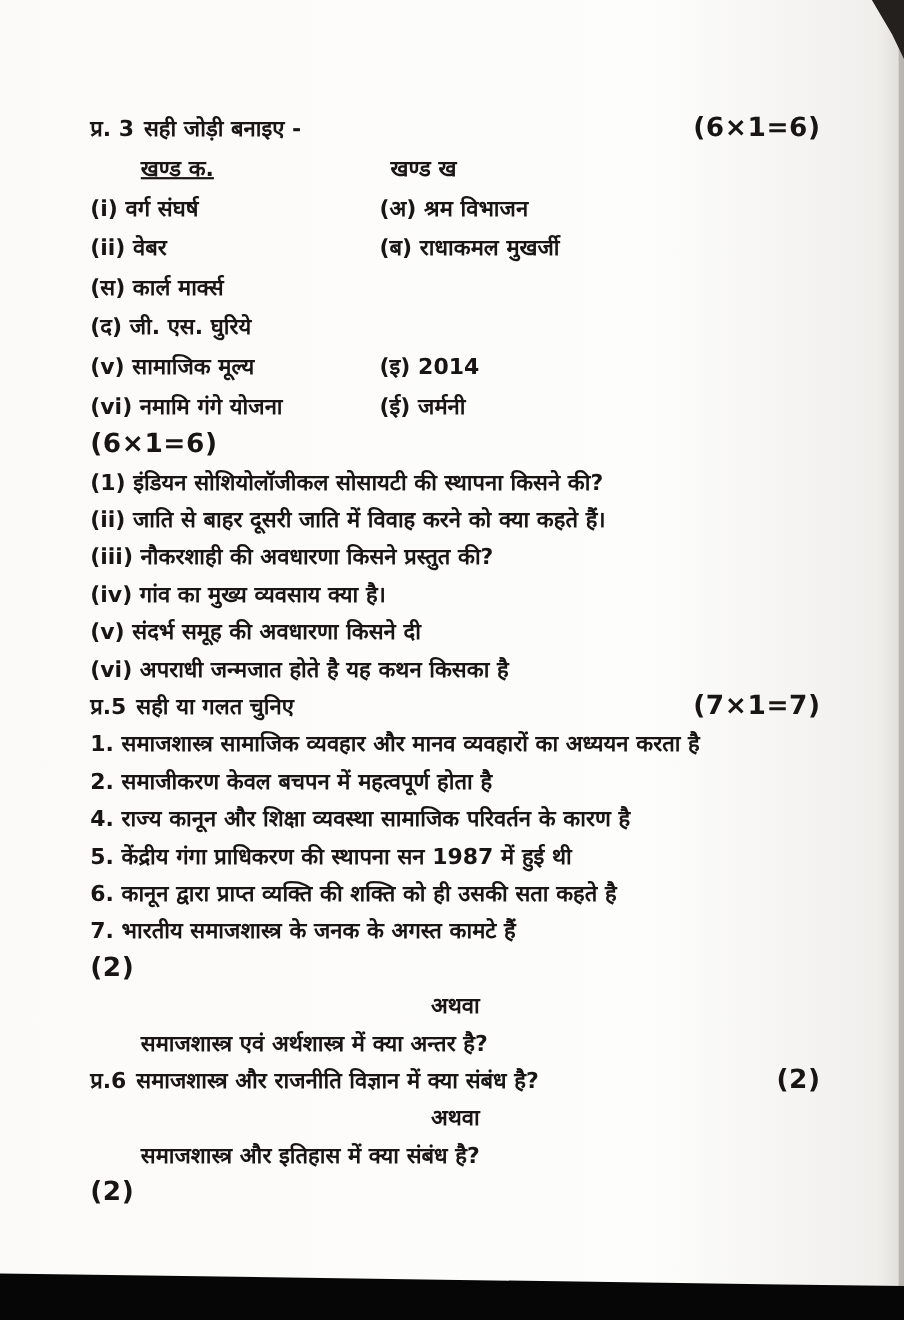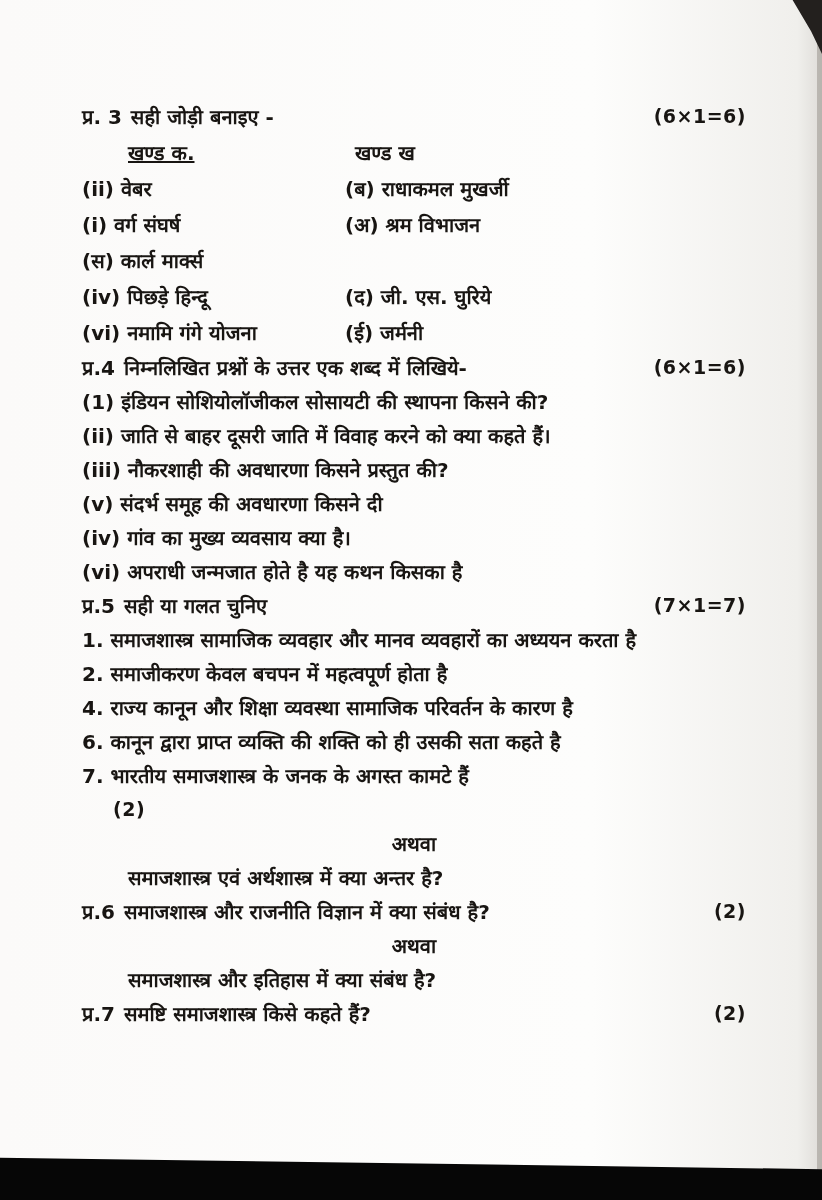--- a/index.html
+++ b/index.html
@@ -11,21 +11,21 @@
   .page{
     position:relative;width:822px;height:1200px;
     background:linear-gradient(90deg,#fbfaf9 0%,#fdfdfc 72%,#f0efec 97%,#dedcd8 100%);
     color:#181512;font-weight:700;
   }
   .content{position:absolute;top:98px;left:82px;right:76px;}
   .line{display:flex;align-items:center;height:34px;font-size:20px;white-space:nowrap;}
   .sec3 .line{height:36px;}
   .spread{justify-content:space-between;align-items:center;}
   .label{margin-right:9px;}
-  .marks{font-size:19px;letter-spacing:.5px;margin-left:31px;}
+  .marks{font-size:24px;letter-spacing:.5px;}
   .colA{width:263px;padding-left:46px;box-sizing:border-box;text-decoration:underline;}
   .colB{padding-left:10px;}
   .mleft{width:263px;flex:0 0 263px;}
   .center{justify-content:center;}
   .indent{padding-left:46px;}
   
   .bottom-bar{
     position:absolute;left:0;bottom:0;width:822px;height:44px;background:#060606;
     clip-path:polygon(0 4%,100% 30%,100% 100%,0 100%);
   }
@@ -47,61 +47,64 @@
     <div class="sec3">
       <div class="line spread">
         <span><span class="label">प्र. 3</span><span>सही जोड़ी बनाइए -</span></span>
         <span class="marks">(6×1=6)</span>
       </div>
       <div class="line">
         <span class="colA">खण्ड क.</span>
         <span class="colB">खण्ड ख</span>
       </div>
       <div class="line">
+        <span class="mleft">(i) वर्ग संघर्ष</span>
+        <span>(अ) श्रम विभाजन</span>
+      </div>
+      <div class="line">
         <span class="mleft">(ii) वेबर</span>
         <span>(ब) राधाकमल मुखर्जी</span>
-      </div>
-      <div class="line">
-        <span class="mleft">(i) वर्ग संघर्ष</span>
-        <span>(अ) श्रम विभाजन</span>
       </div>
       <div class="line">
         <span>(स) कार्ल मार्क्स</span>
       </div>
       <div class="line">
-        <span class="mleft">(iv) पिछड़े हिन्दू</span>
         <span>(द) जी. एस. घुरिये</span>
+      </div>
+      <div class="line">
+        <span class="mleft">(v) सामाजिक मूल्य</span>
+        <span>(इ) 2014</span>
       </div>
       <div class="line">
         <span class="mleft">(vi) नमामि गंगे योजना</span>
         <span>(ई) जर्मनी</span>
       </div>
     </div>
 
     <div>
       <div class="line spread">
-        <span><span class="label">प्र.4</span><span>निम्नलिखित प्रश्नों के उत्तर एक शब्द में लिखिये-</span></span>
         <span class="marks">(6×1=6)</span>
       </div>
       <div class="line">(1) इंडियन सोशियोलॉजीकल सोसायटी की स्थापना किसने की?</div>
       <div class="line">(ii) जाति से बाहर दूसरी जाति में विवाह करने को क्या कहते हैं।</div>
       <div class="line">(iii) नौकरशाही की अवधारणा किसने प्रस्तुत की?</div>
+      <div class="line">(iv) गांव का मुख्य व्यवसाय क्या है।</div>
       <div class="line">(v) संदर्भ समूह की अवधारणा किसने दी</div>
-      <div class="line">(iv) गांव का मुख्य व्यवसाय क्या है।</div>
       <div class="line">(vi) अपराधी जन्मजात होते है यह कथन किसका है</div>
     </div>
 
     <div>
       <div class="line spread">
         <span><span class="label">प्र.5</span><span>सही या गलत चुनिए</span></span>
         <span class="marks">(7×1=7)</span>
       </div>
       <div class="line">1. समाजशास्त्र सामाजिक व्यवहार और मानव व्यवहारों का अध्ययन करता है</div>
       <div class="line">2. समाजीकरण केवल बचपन में महत्वपूर्ण होता है</div>
       <div class="line">4. राज्य कानून और शिक्षा व्यवस्था सामाजिक परिवर्तन के कारण है</div>
+      <div class="line">5. केंद्रीय गंगा प्राधिकरण की स्थापना सन 1987 में हुई थी</div>
       <div class="line">6. कानून द्वारा प्राप्त व्यक्ति की शक्ति को ही उसकी सता कहते है</div>
       <div class="line">7. भारतीय समाजशास्त्र के जनक के अगस्त कामटे हैं</div>
     </div>
 
     <div>
       <div class="line spread">
         <span class="marks">(2)</span>
       </div>
       <div class="line center">अथवा</div>
       <div class="line indent">समाजशास्त्र एवं अर्थशास्त्र में क्या अन्तर है?</div>
@@ -111,21 +114,20 @@
       <div class="line spread">
         <span><span class="label">प्र.6</span><span>समाजशास्त्र और राजनीति विज्ञान में क्या संबंध है?</span></span>
         <span class="marks">(2)</span>
       </div>
       <div class="line center">अथवा</div>
       <div class="line indent">समाजशास्त्र और इतिहास में क्या संबंध है?</div>
     </div>
 
     <div>
       <div class="line spread">
-        <span><span class="label">प्र.7</span><span>समष्टि समाजशास्त्र किसे कहते हैं?</span></span>
         <span class="marks">(2)</span>
       </div>
     </div>
 
   </div>
 
   <div class="edge-right"></div>
   <div class="corner-mark"></div>
   <div class="bottom-bar"></div>
 </div>

